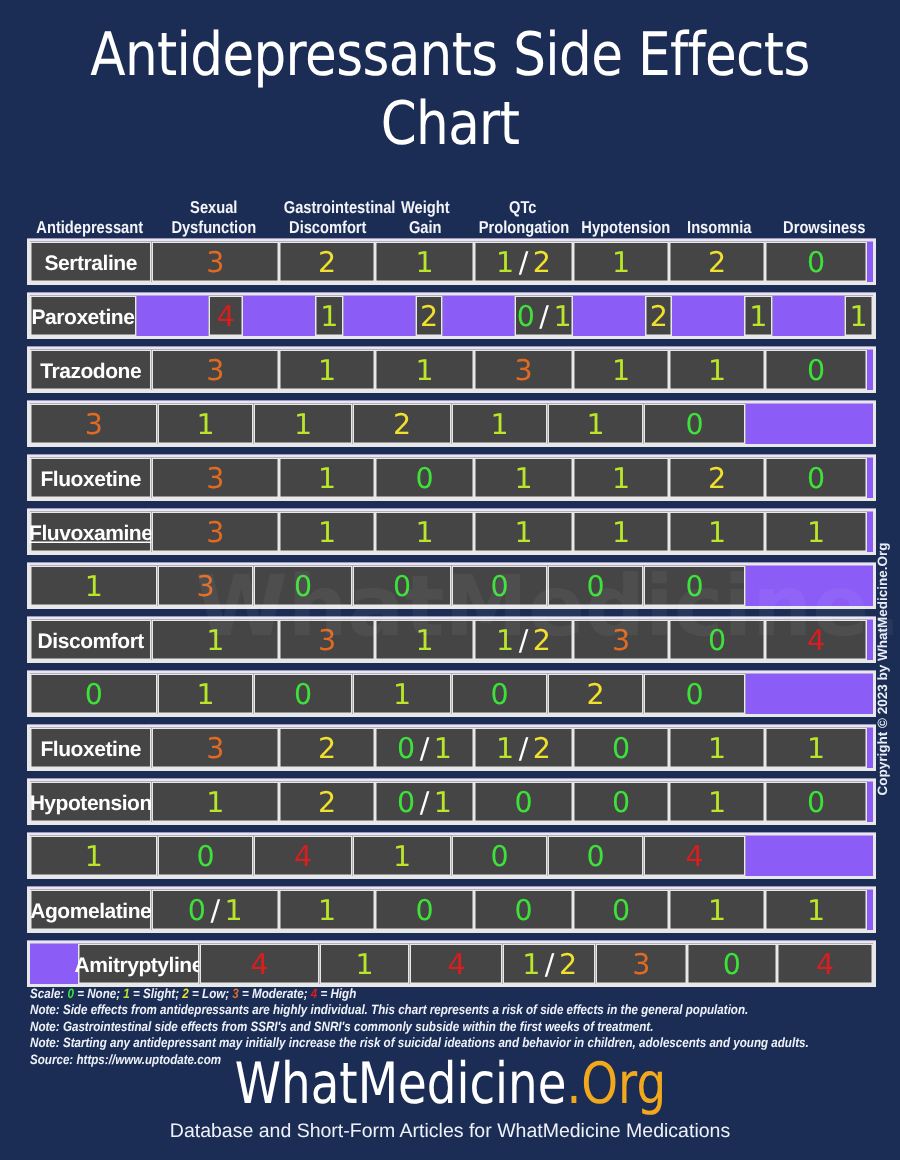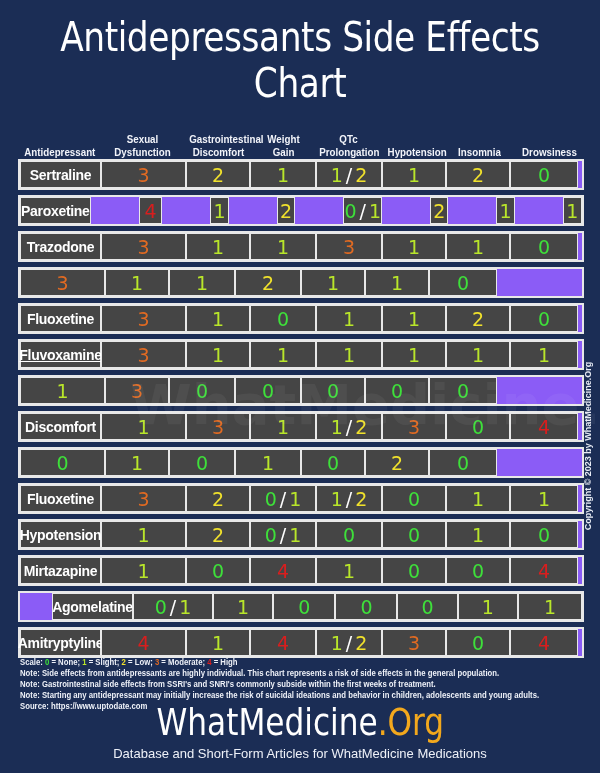--- a/index.html
+++ b/index.html
@@ -57,20 +57,21 @@
   .copyright {
     position: absolute; left: 588px; top: 446px; font-size: 9px; font-weight: bold;
     color: #e8ecf5; white-space: nowrap;
     transform: translate(-50%, -50%) rotate(-90deg);
     font-family: "Liberation Sans", sans-serif;
   }
   .notes {
     position: absolute; left: 20px; top: 657px; width: 560px;
     font-size: 9px; line-height: 11px; font-weight: bold; color: #eef1f8;
     font-family: "Liberation Sans", sans-serif;
+    font-style: italic;
   }
   .notes div { white-space: nowrap; transform: scaleX(0.86); transform-origin: left; }
   .brand {
     position: absolute; left: 0; top: 700px; width: 600px; text-align: center;
     font-size: 38px; line-height: 44px;
     font-family: "DejaVu Sans", sans-serif;
   }
   .brand span.main { color: #ffffff; }
   .brand span.org { color: #f2a81d; }
   .brand-inner { display: inline-block; transform: scaleX(0.82); }
@@ -364,21 +365,20 @@
         <span class="v0">0</span>
       </div>
       <div class="cell" style="width: 64px;">
         <span class="v1">1</span>
       </div>
       <div class="cell" style="width: 68px;">
         <span class="v0">0</span>
       </div>
     </div>
     <div class="row" style="top: 396px;">
-      <div class="cell name" style="width: 81px;">Mirtazapine</div>
       <div class="cell" style="width: 85px;">
         <span class="v1">1</span>
       </div>
       <div class="cell" style="width: 64px;">
         <span class="v0">0</span>
       </div>
       <div class="cell" style="width: 66px;">
         <span class="v4">4</span>
       </div>
       <div class="cell" style="width: 66px;">
@@ -388,21 +388,21 @@
         <span class="v0">0</span>
       </div>
       <div class="cell" style="width: 64px;">
         <span class="v0">0</span>
       </div>
       <div class="cell" style="width: 68px;">
         <span class="v4">4</span>
       </div>
     </div>
     <div class="row" style="top: 432px;">
-      <div class="cell name" style="width: 81px; margin-left: 32px;">Agomelatine</div>
+      <div class="cell name" style="width: 81px;">Agomelatine</div>
       <div class="cell" style="width: 85px;">
         <span class="v0">0</span>
         <span class="slash">/</span>
         <span class="v1">1</span>
       </div>
       <div class="cell" style="width: 64px;">
         <span class="v1">1</span>
       </div>
       <div class="cell" style="width: 66px;">
         <span class="v0">0</span>
@@ -414,21 +414,21 @@
         <span class="v0">0</span>
       </div>
       <div class="cell" style="width: 64px;">
         <span class="v1">1</span>
       </div>
       <div class="cell" style="width: 68px;">
         <span class="v1">1</span>
       </div>
     </div>
     <div class="row" style="top: 468px;">
-      <div class="cell name" style="width: 81px;">Amitryptyline</div>
+      <div class="cell name" style="width: 81px; margin-left: 32px;">Amitryptyline</div>
       <div class="cell" style="width: 85px;">
         <span class="v4">4</span>
       </div>
       <div class="cell" style="width: 64px;">
         <span class="v1">1</span>
       </div>
       <div class="cell" style="width: 66px;">
         <span class="v4">4</span>
       </div>
       <div class="cell" style="width: 66px;">

